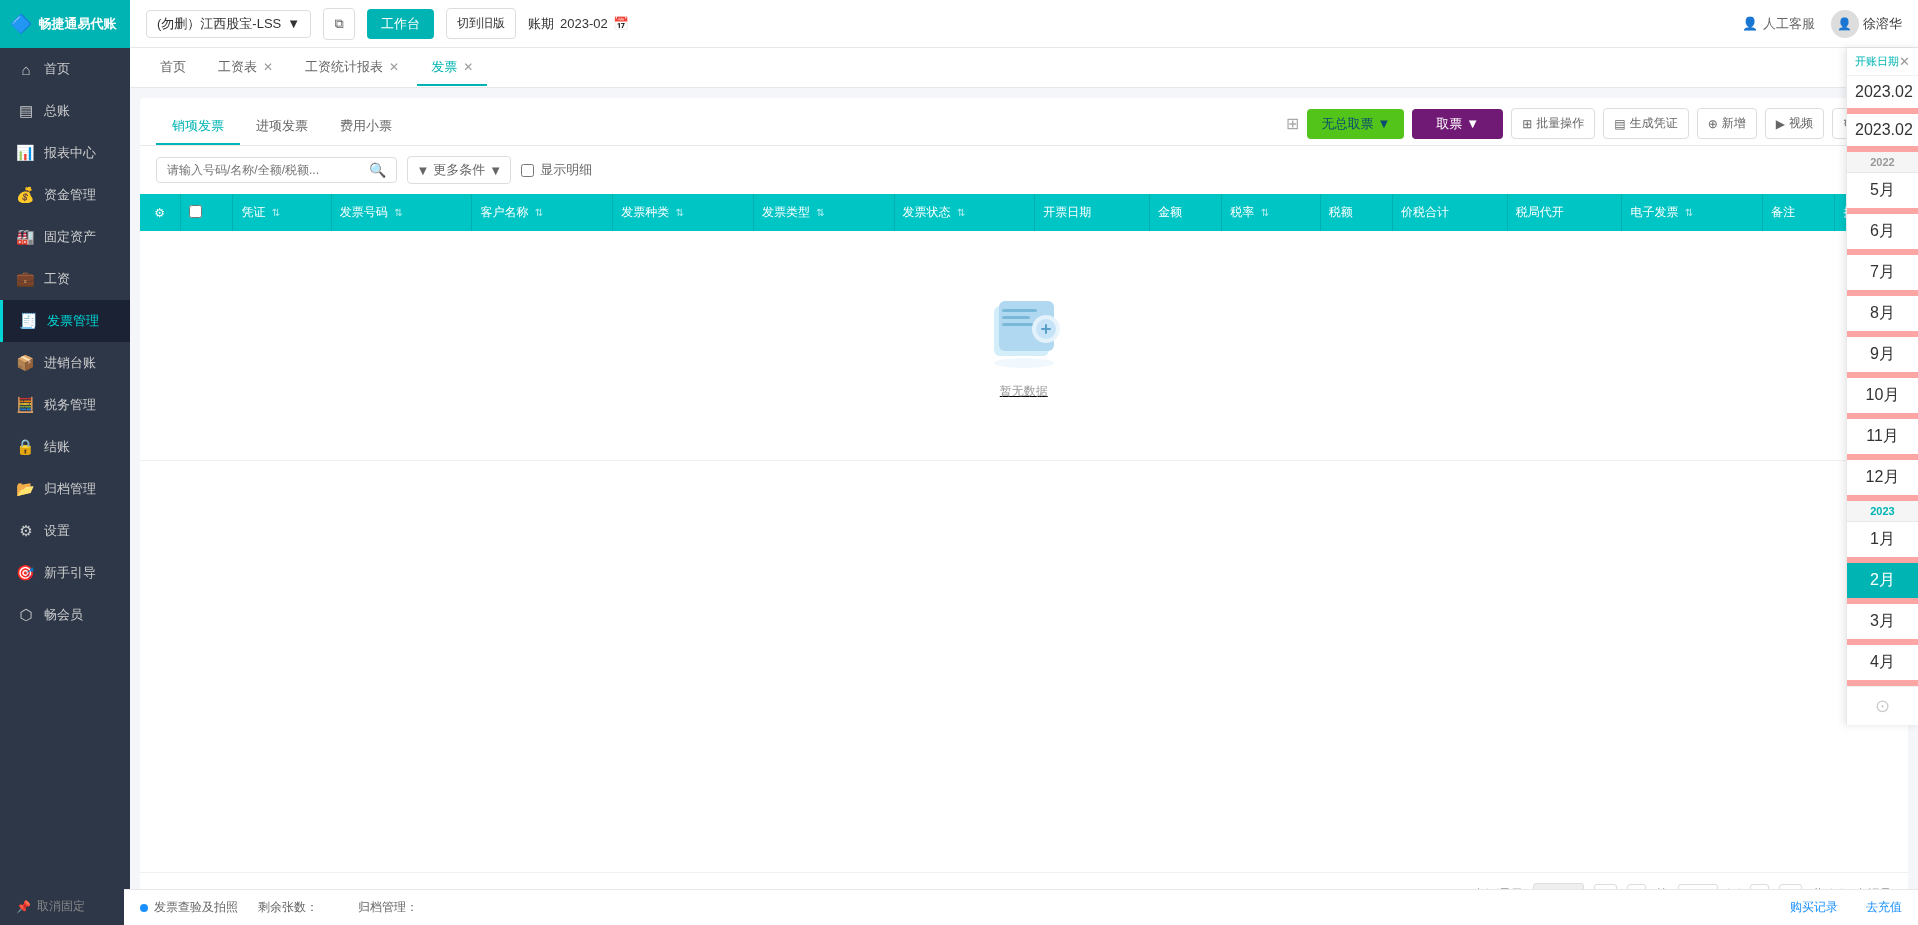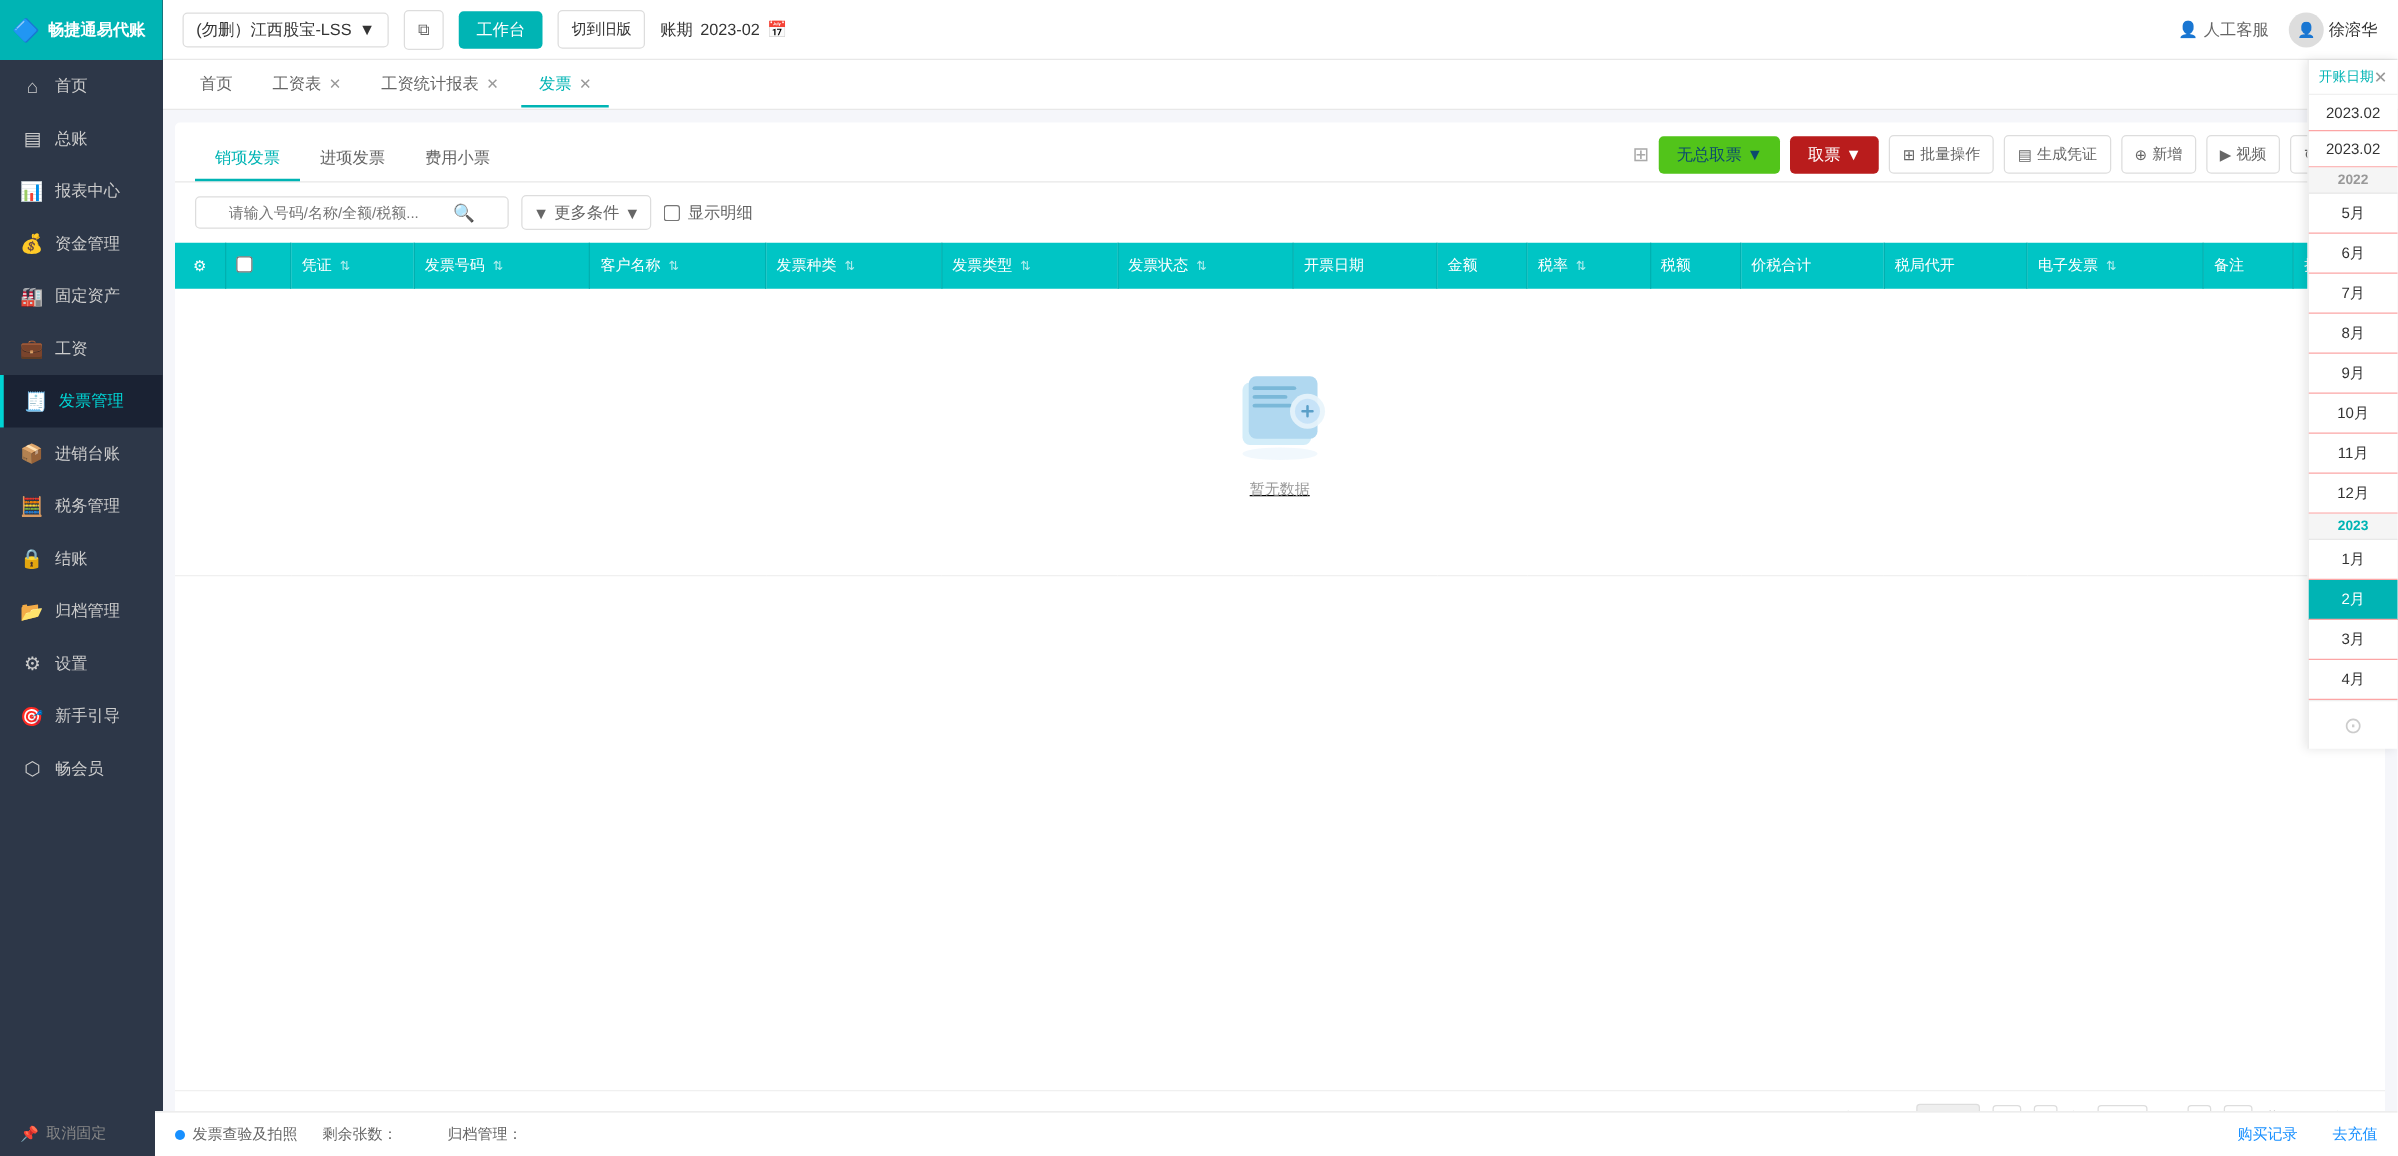--- a/index.html
+++ b/index.html
@@ -95,34 +95,34 @@
       border-bottom: 2px solid transparent;
     }
     .sub-tab.active { color: #00b4b4; border-bottom: 2px solid #00b4b4; }
 
     
     .toolbar {
       display: flex; align-items: center; padding: 10px 16px; gap: 10px; flex-wrap: wrap;
     }
     .toolbar-search {
       display: flex; align-items: center; border: 1px solid #ddd; border-radius: 4px;
-      padding: 4px 26px; gap: 0; min-width: 220px;
+      padding: 4px 10px; gap: 22px; min-width: 220px;
     }
     .toolbar-search input {
       border: none; outline: none; font-size: 12px; color: #333; width: 180px;
       background: transparent;
     }
     .toolbar-search-icon { color: #aaa; font-size: 14px; cursor: pointer; }
     .toolbar-filter {
       display: flex; align-items: center; gap: 4px; color: #666; font-size: 13px;
       cursor: pointer; padding: 4px 8px; border: 1px solid #ddd; border-radius: 4px;
     }
     .toolbar-checkbox { display: flex; align-items: center; gap: 6px; font-size: 13px; color: #666; }
     .btn-green { background: #52c41a; color: #0c4a6e; padding: 6px 14px; border-radius: 4px; border: none; cursor: pointer; font-size: 13px; display: flex; align-items: center; gap: 4px; }
-    .btn-teal { background: #b91c1c; color: white; padding: 6px 14px; border-radius: 4px; border: none; cursor: pointer; font-size: 13px; display: flex; align-items: center; gap: 4px; }
+    .btn-teal { background: #701a75; color: white; padding: 6px 24px; border-radius: 4px; border: none; cursor: pointer; font-size: 13px; display: flex; align-items: center; gap: 4px; }
     .btn-outline { background: white; color: #666; padding: 6px 10px; border-radius: 4px; border: 1px solid #ddd; cursor: pointer; font-size: 12px; display: flex; align-items: center; gap: 4px; }
     .grid-icon { color: #aaa; cursor: pointer; font-size: 16px; }
 
     
     .table-container { flex: 1; overflow: auto; }
     .data-table { width: 100%; border-collapse: collapse; font-size: 12px; }
     .data-table thead tr { background: #00c5c5; color: white; }
     .data-table thead th {
       padding: 10px 8px; text-align: left; white-space: nowrap;
       font-weight: normal; font-size: 12px; border-right: 1px solid #00b0b0;
@@ -164,22 +164,22 @@
     .bottom-right { margin-left: auto; display: flex; gap: 28px; }
     .bottom-link { color: #1890ff; cursor: pointer; }
 
     
     .date-panel {
       position: fixed; right: 0; top: 48px; width: 72px; background: white;
       border-left: 1px solid #e8e8e8; z-index: 200; display: flex; flex-direction: column;
       box-shadow: -2px 0 8px rgba(0,0,0,0.1); height: auto;
     }
     .date-panel-item {
-      padding: 7px 8px; font-size: 12px; color: #333; cursor: pointer; text-align: center;
-      border-bottom: 1px solid #fca5a5;
+      padding: 7px 8px; font-size: 16px; color: #333; cursor: pointer; text-align: center;
+      border-bottom: 6px solid #fca5a5;
     }
     .date-panel-item.active { background: #00b4b4; color: white; }
     .date-panel-year {
       padding: 4px 8px; font-size: 11px; color: #999; background: #f5f5f5;
       text-align: center; font-weight: bold; border-bottom: 1px solid #e8e8e8;
     }
     .close-panel-x {
       display: flex; align-items: center; justify-content: space-between;
       padding: 6px 8px; border-bottom: 1px solid #f0f0f0;
     }

